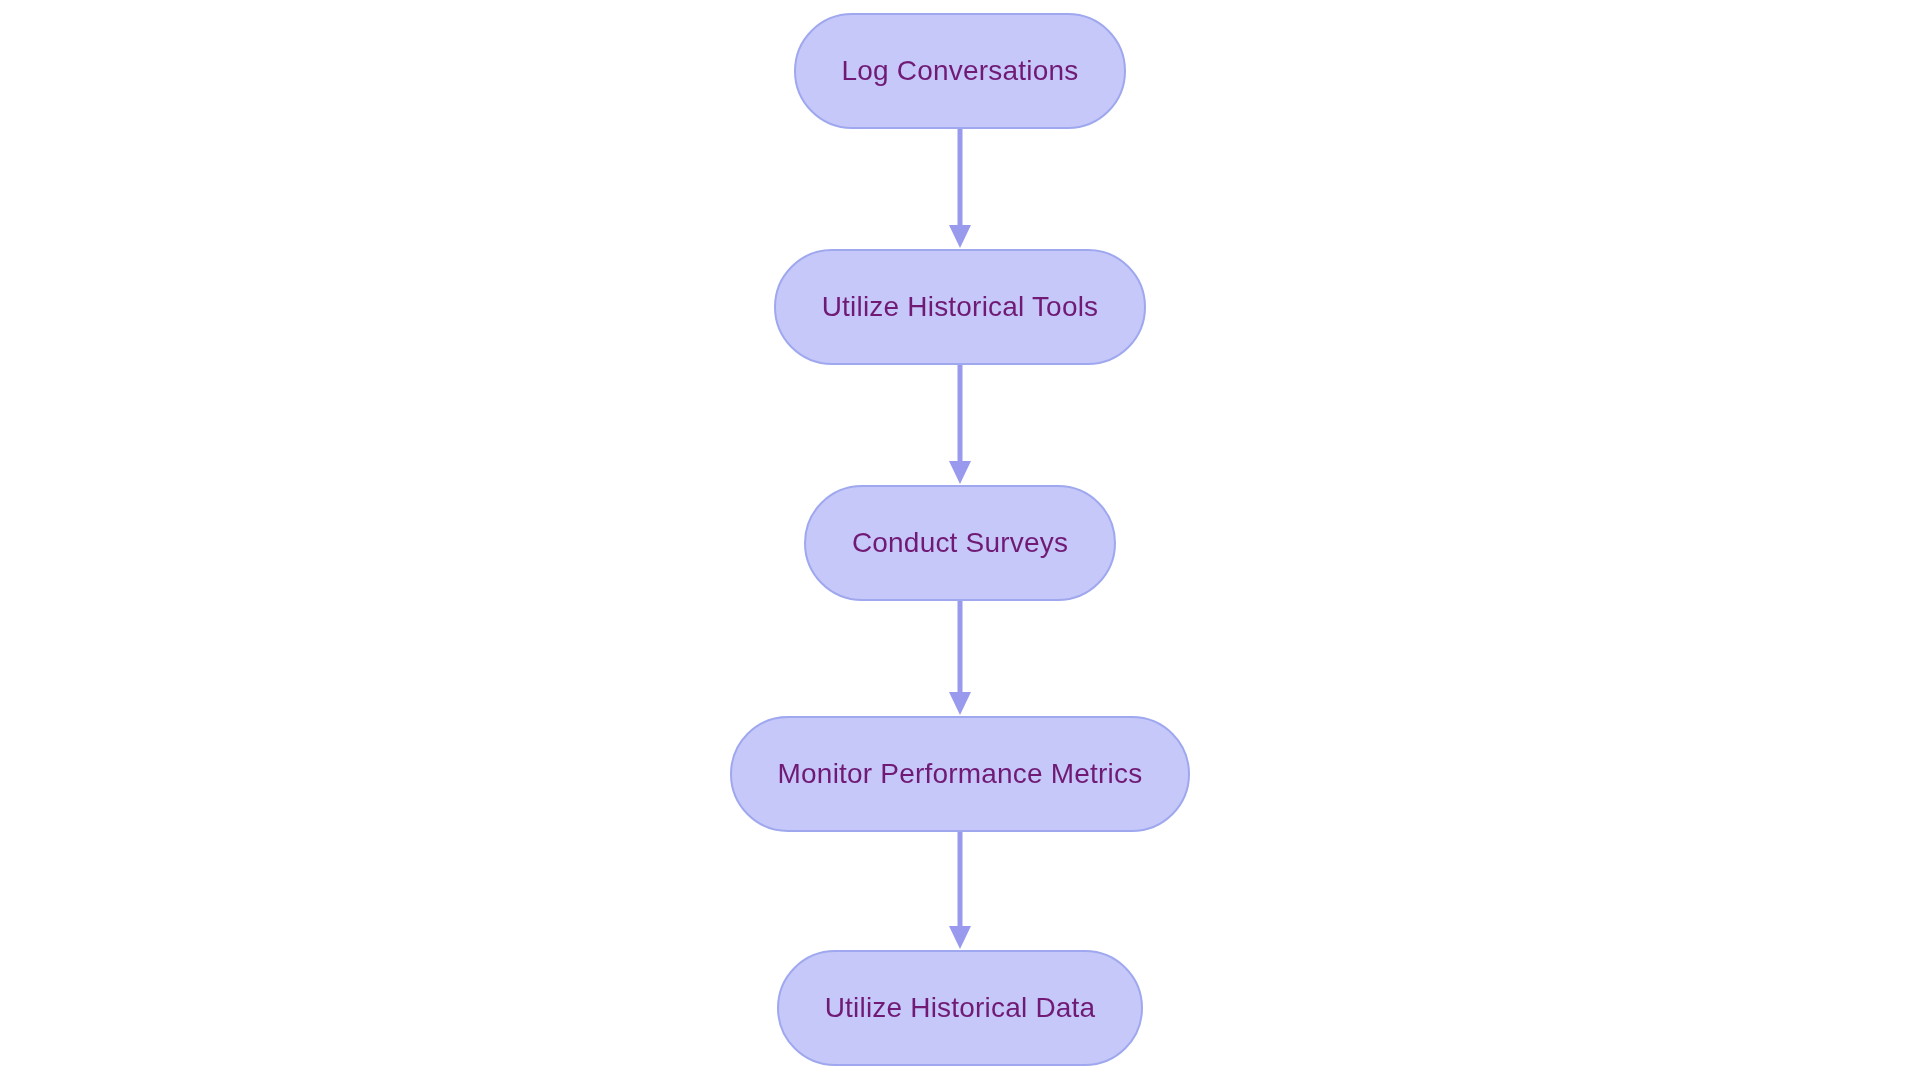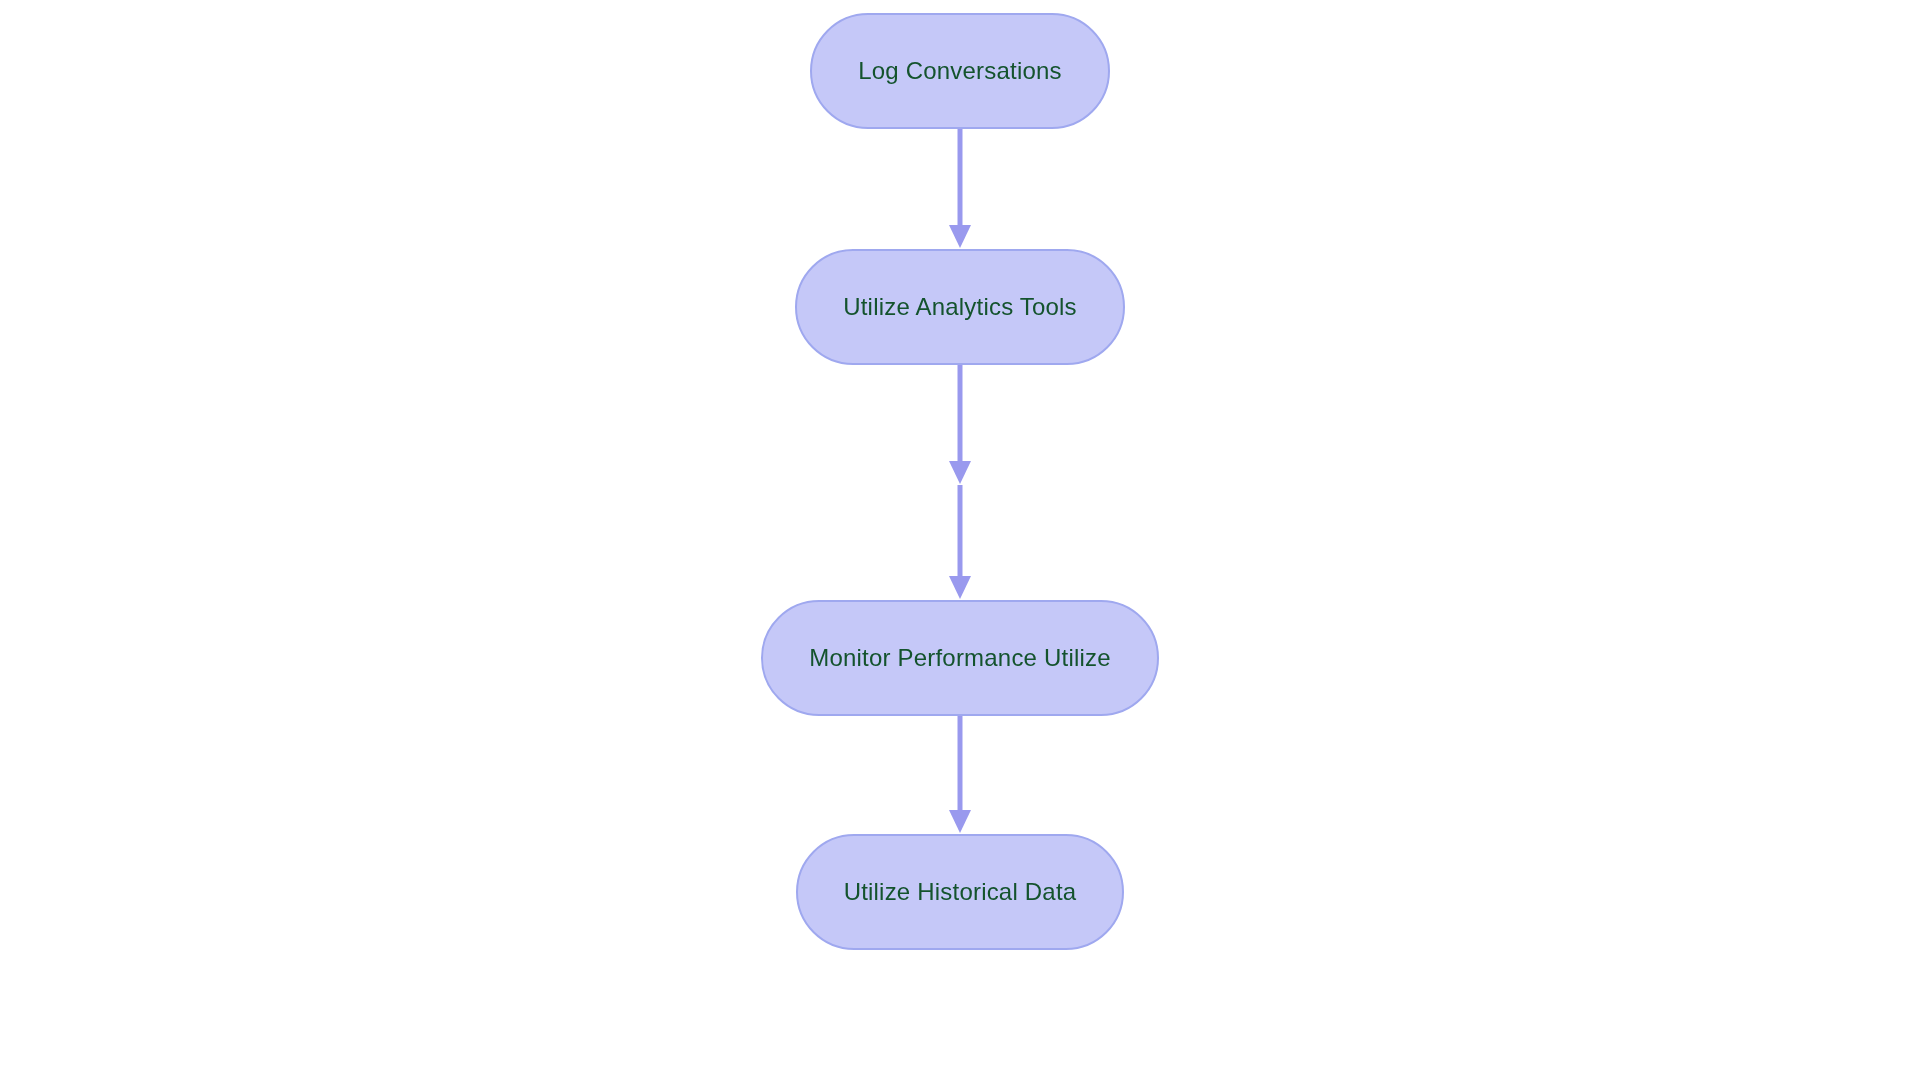--- a/index.html
+++ b/index.html
@@ -46,22 +46,22 @@
     padding: 0 46px;
     color: #3333cc;
     font-size: 34px;
     font-weight: 400;
     line-height: 1;
     white-space: nowrap;
     letter-spacing: 0.2px;
   }
 
   .node-label {
-    color: #14532d;
-    font-size: 24px;
+    color: #701a75;
+    font-size: 28px;
     white-space: nowrap;
   }
 
   .connector {
     width: 26px;
     display: flex;
     flex-direction: column;
     align-items: center;
     justify-content: flex-start;
   }
@@ -90,40 +90,43 @@
     </div>
 
     <div class="connector gap-1">
       <svg width="26" height="120" viewBox="0 0 26 120" aria-hidden="true">
         <line x1="13" y1="0" x2="13" y2="98" stroke="#9999ee" stroke-width="5"></line>
         <polygon points="2,96 24,96 13,119" fill="#9999ee"></polygon>
       </svg>
     </div>
 
     <div class="node">
-      <span class="node-label">Utilize Analytics Tools</span>
+      <span class="node-label">Utilize Historical Tools</span>
     </div>
 
     <div class="connector gap-2">
       <svg width="26" height="120" viewBox="0 0 26 120" aria-hidden="true">
         <line x1="13" y1="0" x2="13" y2="98" stroke="#9999ee" stroke-width="5"></line>
         <polygon points="2,96 24,96 13,119" fill="#9999ee"></polygon>
       </svg>
     </div>
 
+    <div class="node">
+      <span class="node-label">Conduct Surveys</span>
+    </div>
 
     <div class="connector gap-3">
       <svg width="26" height="115" viewBox="0 0 26 115" aria-hidden="true">
         <line x1="13" y1="0" x2="13" y2="93" stroke="#9999ee" stroke-width="5"></line>
         <polygon points="2,91 24,91 13,114" fill="#9999ee"></polygon>
       </svg>
     </div>
 
     <div class="node">
-      <span class="node-label">Monitor Performance Utilize</span>
+      <span class="node-label">Monitor Performance Metrics</span>
     </div>
 
     <div class="connector gap-4">
       <svg width="26" height="118" viewBox="0 0 26 118" aria-hidden="true">
         <line x1="13" y1="0" x2="13" y2="96" stroke="#9999ee" stroke-width="5"></line>
         <polygon points="2,94 24,94 13,117" fill="#9999ee"></polygon>
       </svg>
     </div>
 
     <div class="node">

